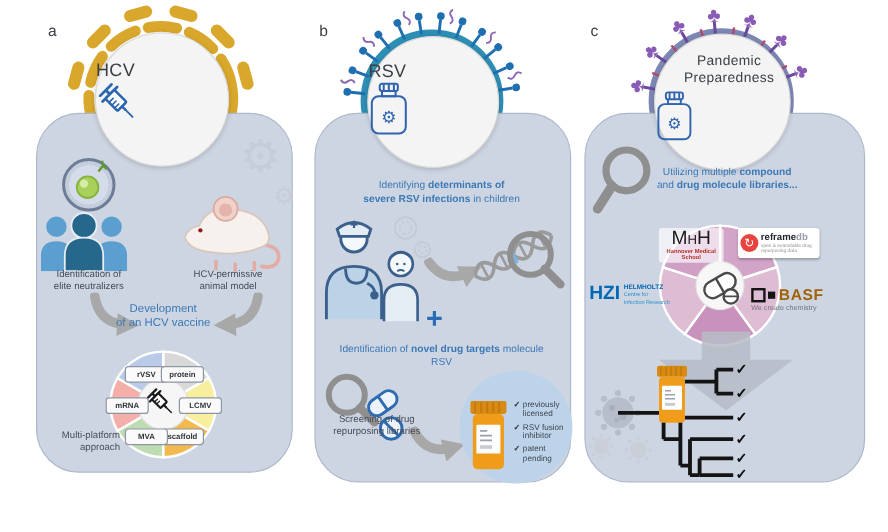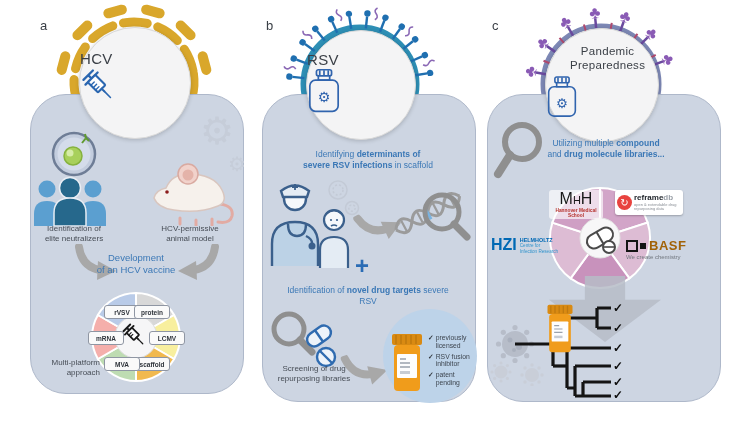--- a/index.html
+++ b/index.html
@@ -247,21 +247,21 @@
       <g fill="none" stroke="#3064ae" stroke-width="1.8">
         <rect x="10" y="1.5" width="16" height="6.5" rx="2"></rect>
         <path d="M13.5,2 v5.5 M18,2 v5.5 M22.5,2 v5.5"></path>
         <path d="M12,8 v4.5 h12 V8"></path>
         <rect x="3" y="12.5" width="30" height="33" rx="6"></rect>
       </g>
       <text x="18" y="36" font-size="15" fill="#3064ae" text-anchor="middle">⚙</text>
     </svg>
   </div>
 
-  <div class="bluehead" style="left:270px;top:149px;width:196px"><span>Identifying </span><b>determinants of</b><br><b>severe RSV infections</b><span> in scaffold</span></div>
+  <div class="bluehead" style="left:270px;top:149px;width:196px"><span>Identifying </span><b>determinants of</b><br><b>severe RSV infections</b><span> in children</span></div>
 
   <svg class="abs z2" style="left:266px;top:176px" width="94" height="92" viewBox="0 0 94 92">
     <g stroke="#c3cad6" fill="none" stroke-width="1.5">
       <circle cx="72" cy="14" r="9"></circle>
         <circle cx="72" cy="14" r="5" stroke-dasharray="2 2"></circle>
       <circle cx="86" cy="32" r="6.5"></circle>
         <circle cx="86" cy="32" r="3.2" stroke-dasharray="2 2"></circle>
     </g>
     <g stroke="#3b608c" stroke-width="2.4" fill="none">
       <circle cx="29" cy="23" r="11" fill="#f5f8fb"></circle>
@@ -299,33 +299,33 @@
       <path d="M42,23 v14" stroke="#7ab3e0" stroke-width="3"></path>
     </g>
     <g fill="none" stroke="#8f8f8f">
       <circle cx="52" cy="30" r="17" stroke-width="5"></circle>
       <path d="M64,42 L77,55" stroke-width="7" stroke-linecap="round"></path>
     </g>
   </svg>
 
   <div class="plus" style="left:355px;top:254px">+</div>
 
-  <div class="bluehead" style="left:270px;top:285px;width:196px"><span>Identification of </span><b>novel drug targets</b><span> severe</span><br><span>RSV</span></div>
+  <div class="bluehead" style="left:270px;top:285px;width:196px"><span>Identification of </span><b>novel drug targets</b><span> molecule</span><br><span>RSV</span></div>
 
   <svg class="abs z2" style="left:267px;top:310px" width="74" height="60" viewBox="0 0 74 60">
     <circle cx="22" cy="19" r="15" fill="none" stroke="#8f8f8f" stroke-width="5"></circle>
     <path d="M33,30 L45,42" stroke="#8f8f8f" stroke-width="7" stroke-linecap="round"></path>
     <g transform="rotate(-35 52 26)">
       <rect x="39" y="19" width="26" height="14" rx="7" fill="#edf3fa" stroke="#2f6bb0" stroke-width="2.4"></rect>
       <path d="M52,19 v14" stroke="#2f6bb0" stroke-width="2.4"></path>
     </g>
     <circle cx="59" cy="47" r="9" fill="#edf3fa" stroke="#2f6bb0" stroke-width="2.4"></circle>
     <path d="M53,41 l12,12" stroke="#2f6bb0" stroke-width="2.4"></path>
   </svg>
-  <div class="cap" style="left:260px;top:364px;width:108px">Screening of drug
+  <div class="cap" style="left:260px;top:345px;width:108px">Screening of drug
 repurposing libraries</div>
 
   <svg class="abs z2" style="left:342px;top:350px;transform:rotate(-18deg)" width="46" height="38" viewBox="0 0 46 38">
     <path d="M7,3 Q10,23 28,26" fill="none" stroke="#a8a8a8" stroke-width="8" stroke-linecap="round"></path>
     <polygon points="26,17 44,27 25,36" fill="#a8a8a8"></polygon>
   </svg>
 
   <div class="bluedisc" style="left:383px;top:309px"></div>
   <svg class="abs z3" style="left:389px;top:334px" width="36" height="58" viewBox="0 0 36 58">
     <rect x="3" y="0" width="30" height="11" rx="2" fill="#d98a12"></rect>

